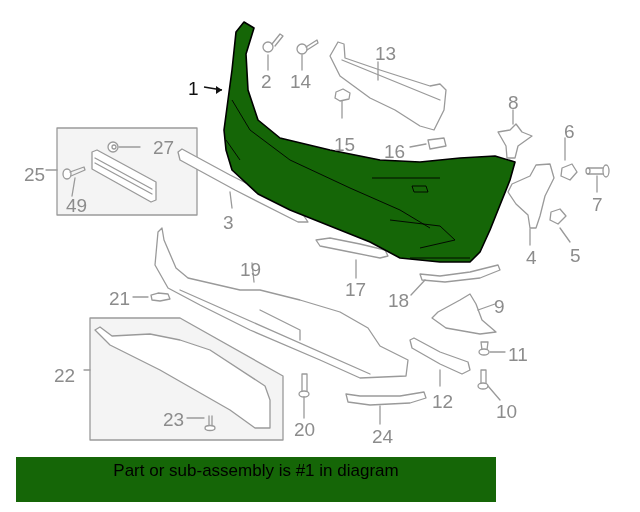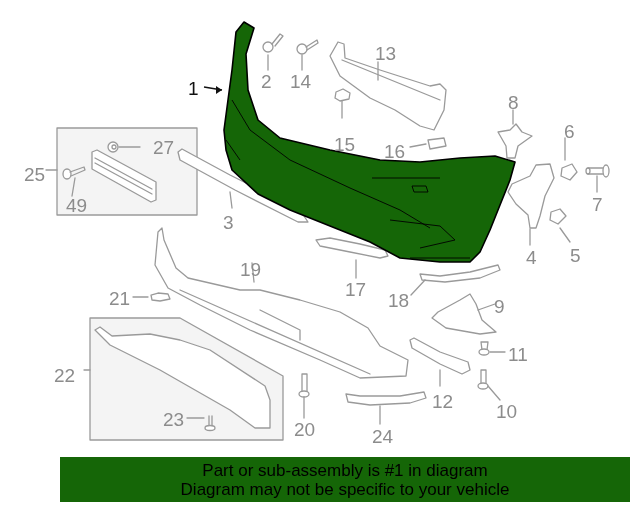--- a/index.html
+++ b/index.html
@@ -1,20 +1,20 @@
 <!DOCTYPE html>
 <html><head>
 <meta charset="utf-8">
 <style>
   html, body { margin:0; padding:0; background:#ffffff; }
   body { width:640px; height:512px; position:relative; overflow:hidden; font-family:"Liberation Sans", sans-serif; }
   #diagram { position:absolute; left:0; top:0; width:640px; height:452px; }
   .callout { position:absolute; font-family:"Liberation Sans", sans-serif; font-size:19px; color:#8c8c8c; line-height:1; white-space:nowrap; }
   .callout.main { color:#111111; }
-  #banner { position:absolute; left:16px; top:457px; width:570px; height:45px; background:#156607; color:#000; text-align:center; font-size:17px; line-height:19px; padding-top:4px; box-sizing:border-box;margin-left:44px; }
+  #banner { position:absolute; left:16px; top:457px; width:480px; height:45px; background:#156607; color:#000; text-align:center; font-size:17px; line-height:19px; padding-top:4px; box-sizing:border-box; }
   #banner div { margin:0; }
 </style>
 </head>
 <body>
 
 <svg id="diagram" viewBox="0 0 640 452" xmlns="http://www.w3.org/2000/svg">
   <g fill="none" stroke="#9a9a9a" stroke-width="1.3" stroke-linejoin="round" stroke-linecap="round">
 
     <rect x="57" y="128" width="140" height="87" fill="#f4f4f4"></rect>
 
@@ -134,14 +134,13 @@
   <span class="callout" style="left:54px;top:366px;">22</span>
   <span class="callout" style="left:163px;top:410px;">23</span>
   <span class="callout" style="left:372px;top:427px;">24</span>
   <span class="callout" style="left:24px;top:165px;">25</span>
   <span class="callout" style="left:66px;top:196px;">49</span>
   <span class="callout" style="left:141px;top:138px;margin-left:12px;">27</span>
 </div>
 
 <div id="banner">
   <div>Part or sub-assembly is #1 in diagram</div>
-  <div>Diagram may not be specific to your vehicle</div>
 </div>
 
 </body></html>

